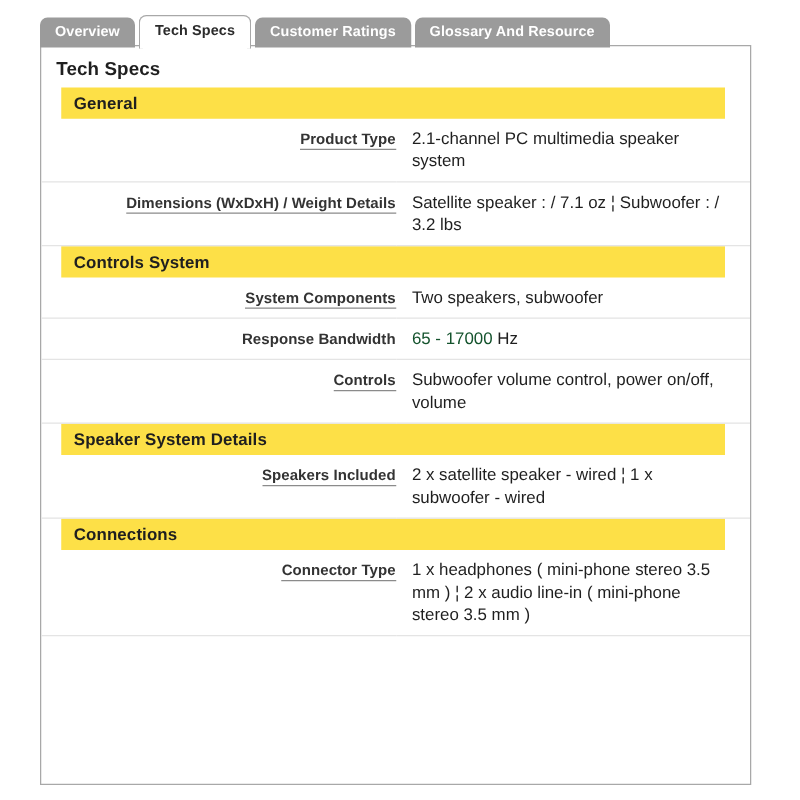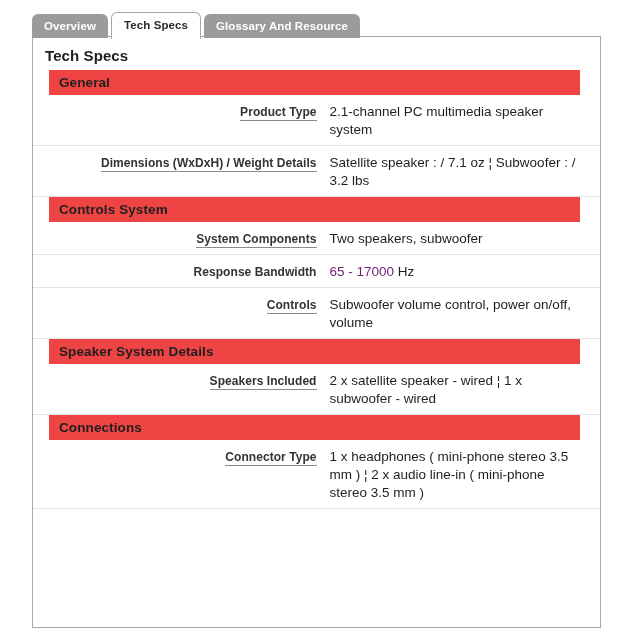--- a/index.html
+++ b/index.html
@@ -88,21 +88,21 @@
     border-collapse: collapse;
     table-layout: fixed;
   }
 
   
   .section-row > td {
     padding: 0;
   }
 
   .section-band {
-    background: #ef4444;
+    background: #fde047;
     margin: 0 20px 0 16px;
     padding: 5px 0 5px 10px;
     font-size: 13.5px;
     font-weight: bold;
     color: #1f1f1f;
     letter-spacing: 0.1px;
   }
 
   
   .spec-row > td {
@@ -138,32 +138,33 @@
     padding-right: 22px !important;
   }
 
   .value-text {
     font-size: 13.5px;
     color: #1f1f1f;
     line-height: 17px;
   }
 
   .value-link {
-    color: #701a75;
+    color: #14532d;
     cursor: pointer;
   }
 </style>
 </head>
 <body>
 
 <div class="page">
 
   <div class="tabbar" id="tabbar">
       <div class="tab">Overview</div>
       <div class="tab active">Tech Specs</div>
+      <div class="tab">Customer Ratings</div>
       <div class="tab">Glossary And Resource</div>
     </div>
 
   <div class="panel">
     <div class="panel-title">Tech Specs</div>
 
     <table class="spec-table">
       <tbody id="spec-body">
           <tr class="section-row">
             <td colspan="2">

